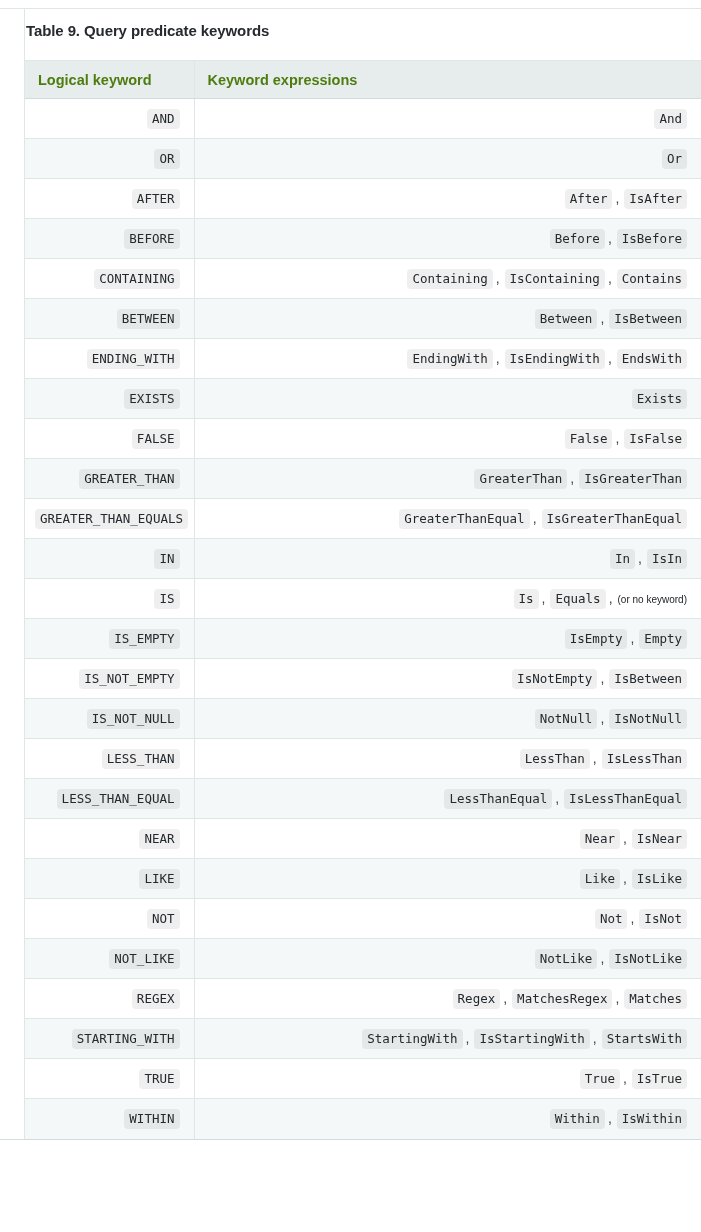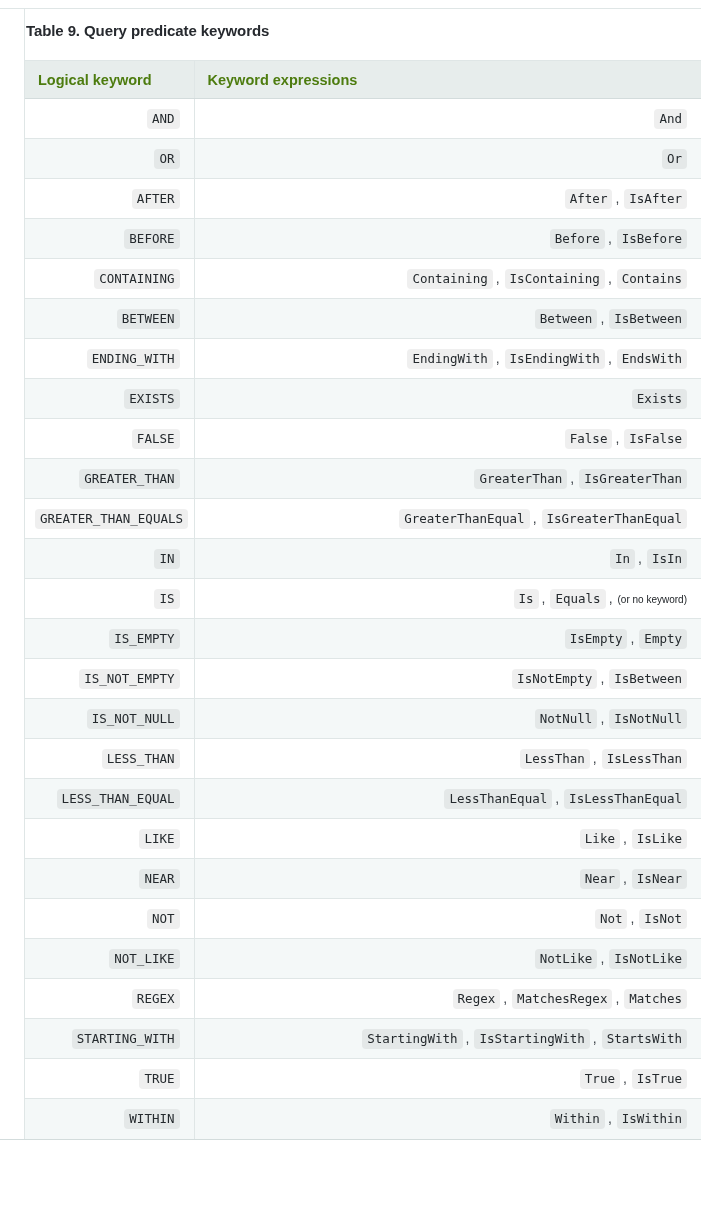--- a/index.html
+++ b/index.html
@@ -184,27 +184,27 @@
     <td class="kw-cell"><code class="chip">LESS_THAN</code></td>
     <td class="expr-cell"><code class="chip">LessThan</code><span class="sep">,</span><code class="chip">IsLessThan</code></td>
   </tr>
 
   <tr>
     <td class="kw-cell"><code class="chip">LESS_THAN_EQUAL</code></td>
     <td class="expr-cell"><code class="chip">LessThanEqual</code><span class="sep">,</span><code class="chip">IsLessThanEqual</code></td>
   </tr>
 
   <tr>
+    <td class="kw-cell"><code class="chip">NEAR</code></td>
+    <td class="expr-cell"><code class="chip">Near</code><span class="sep">,</span><code class="chip">IsNear</code></td>
+  </tr>
+
+  <tr>
     <td class="kw-cell"><code class="chip">LIKE</code></td>
     <td class="expr-cell"><code class="chip">Like</code><span class="sep">,</span><code class="chip">IsLike</code></td>
-  </tr>
-
-  <tr>
-    <td class="kw-cell"><code class="chip">NEAR</code></td>
-    <td class="expr-cell"><code class="chip">Near</code><span class="sep">,</span><code class="chip">IsNear</code></td>
   </tr>
 
   <tr>
     <td class="kw-cell"><code class="chip">NOT</code></td>
     <td class="expr-cell"><code class="chip">Not</code><span class="sep">,</span><code class="chip">IsNot</code></td>
   </tr>
 
 
   <tr>
     <td class="kw-cell"><code class="chip">NOT_LIKE</code></td>

